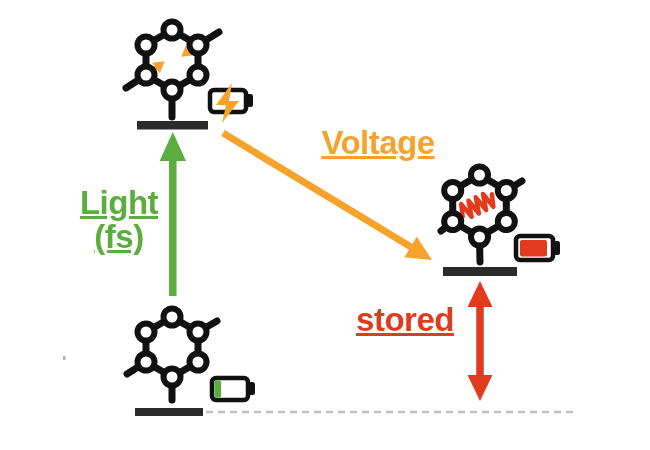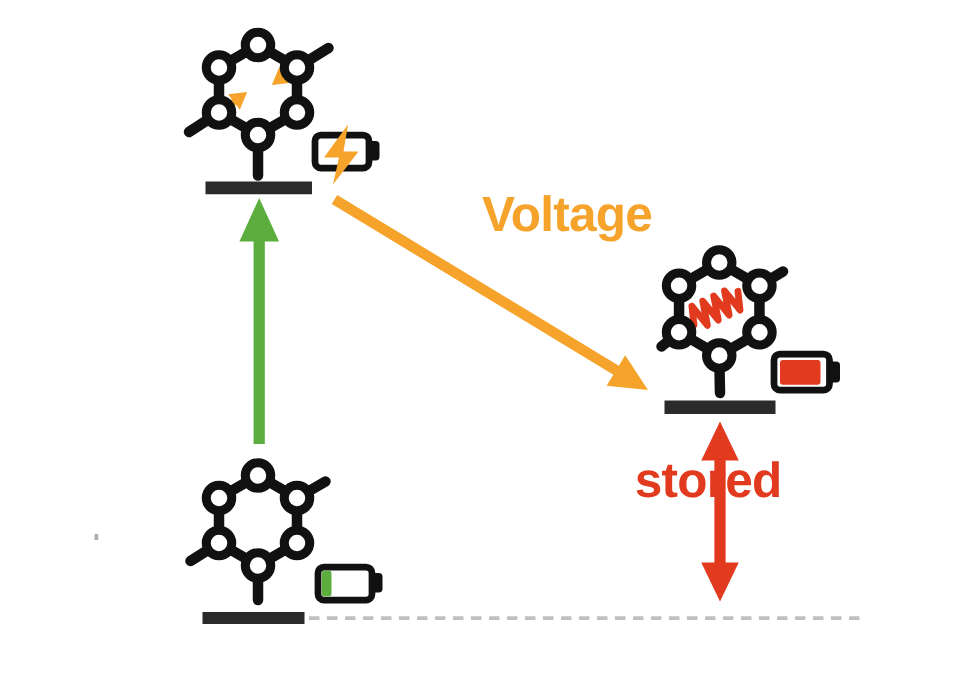--- a/index.html
+++ b/index.html
@@ -15,25 +15,25 @@
   .batt-nub{fill:var(--c-ink,#111);}
   .g-stroke{stroke:var(--c-green,#5BAE3E);}
   .g-fill{fill:var(--c-green,#5BAE3E);}
   .o-stroke{stroke:var(--c-orange,#F5A32B);}
   .o-fill{fill:var(--c-orange,#F5A32B);}
   .r-stroke{stroke:var(--c-red,#E23A1E);}
   .r-fill{fill:var(--c-red,#E23A1E);}
   .dashline{stroke:var(--c-dashed-baseline,#C0C0C0);stroke-width:2.5;stroke-dasharray:7 5;}
   .label{
     position:absolute;font-weight:700;font-size:33px;line-height:34px;
-    letter-spacing:-0.5px;text-align:center;white-space:nowrap;
+    letter-spacing:-0.5px;text-align:center;white-space:nowrap;text-decoration:underline;
   }
   .label-light{color:var(--c-green,#5BAE3E);left:55px;top:186px;width:128px;}
   .label-voltage{color:var(--c-orange,#F5A32B);left:308px;top:126px;width:140px;}
-  .label-heat{color:var(--c-red,#E23A1E);left:325px;top:303px;width:160px;text-align:right;margin-left:36px;}
+  .label-heat{color:var(--c-red,#E23A1E);left:325px;top:303px;width:160px;text-align:center;}
 </style>
 </head>
 <body>
 
 <div class="stage">
 
   <svg width="650" height="450" viewBox="0 0 650 450">
 
     <line class="dashline" x1="206" y1="412" x2="578" y2="412"></line>
 
@@ -121,20 +121,24 @@
       <circle class="atom" cx="146" cy="332" r="8.5"></circle>
     </g>
 
     <g>
       <rect class="batt-body" x="212" y="378" width="36" height="22" rx="4"></rect>
       <rect class="g-fill" x="214.5" y="380.5" width="6.5" height="17" rx="1.5"></rect>
       <rect class="batt-nub" x="248" y="382" width="7" height="13" rx="2.5"></rect>
     </g>
   </svg>
 
+  <div class="label label-light">
+    <div>Light</div>
+    <div>(fs)</div>
+  </div>
 
   <div class="label label-voltage">
     <div>Voltage</div>
   </div>
 
   <div class="label label-heat">
     <div>stored</div>
   </div>
 
 </div>

